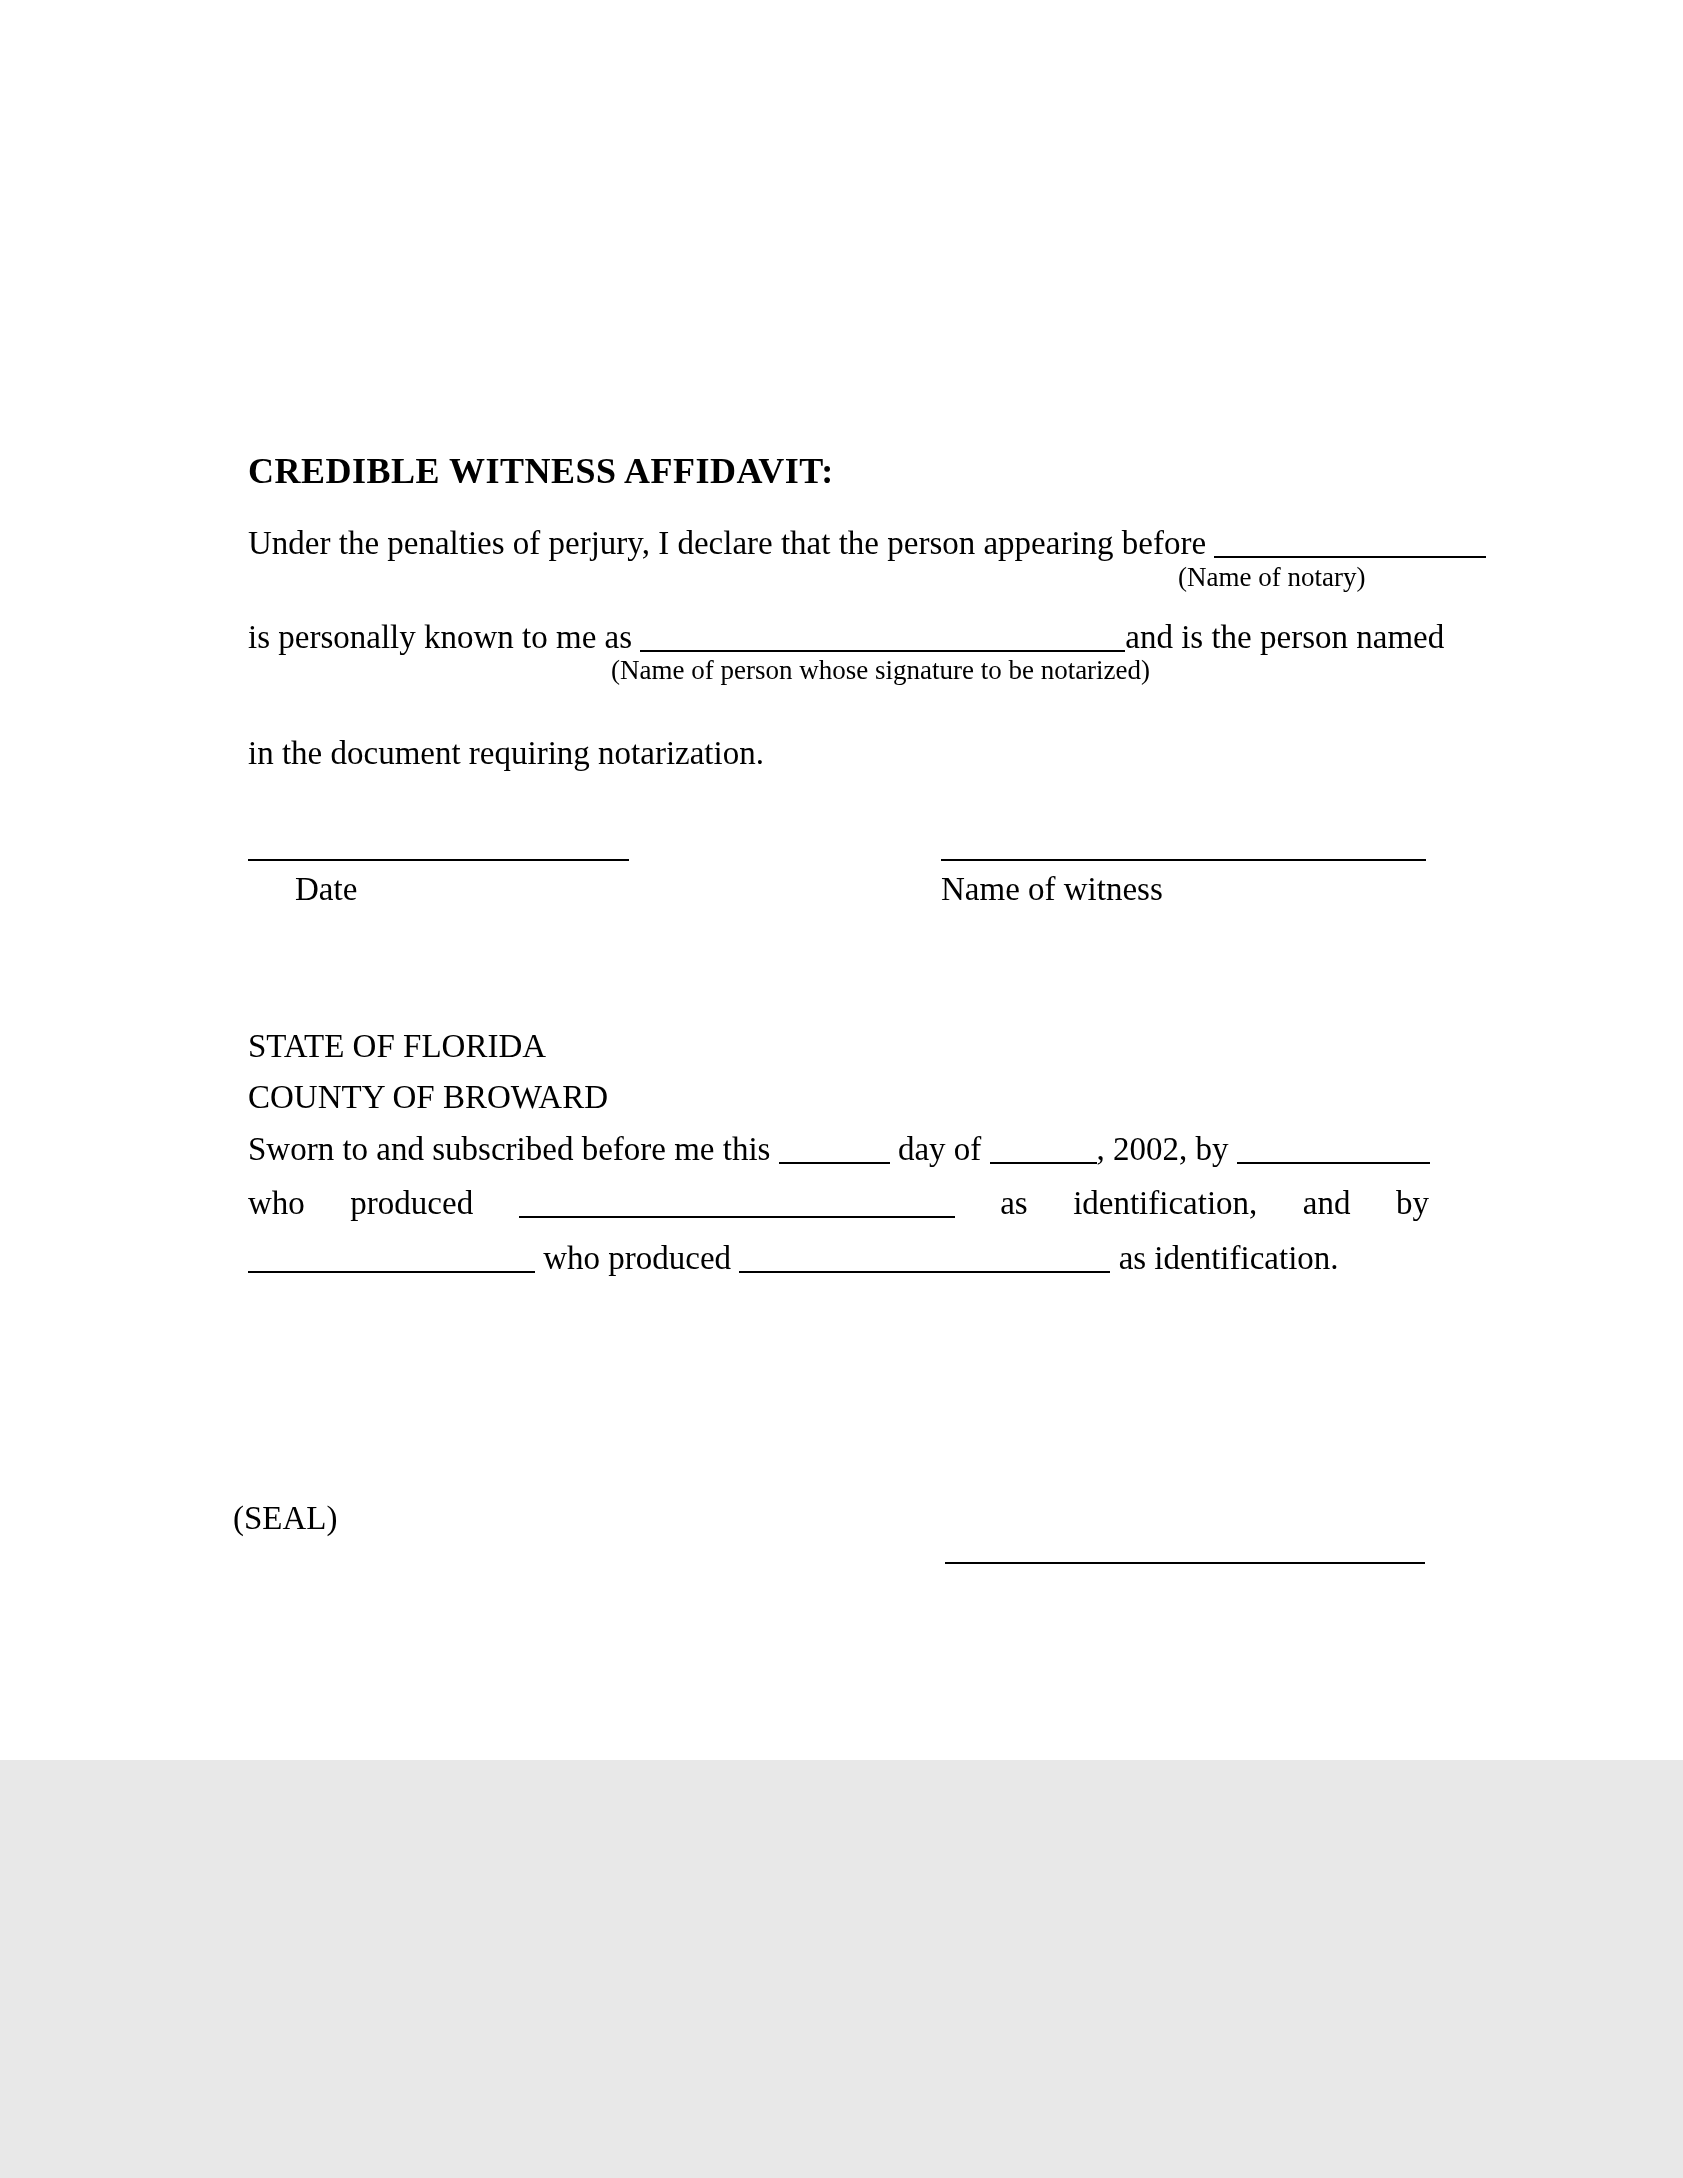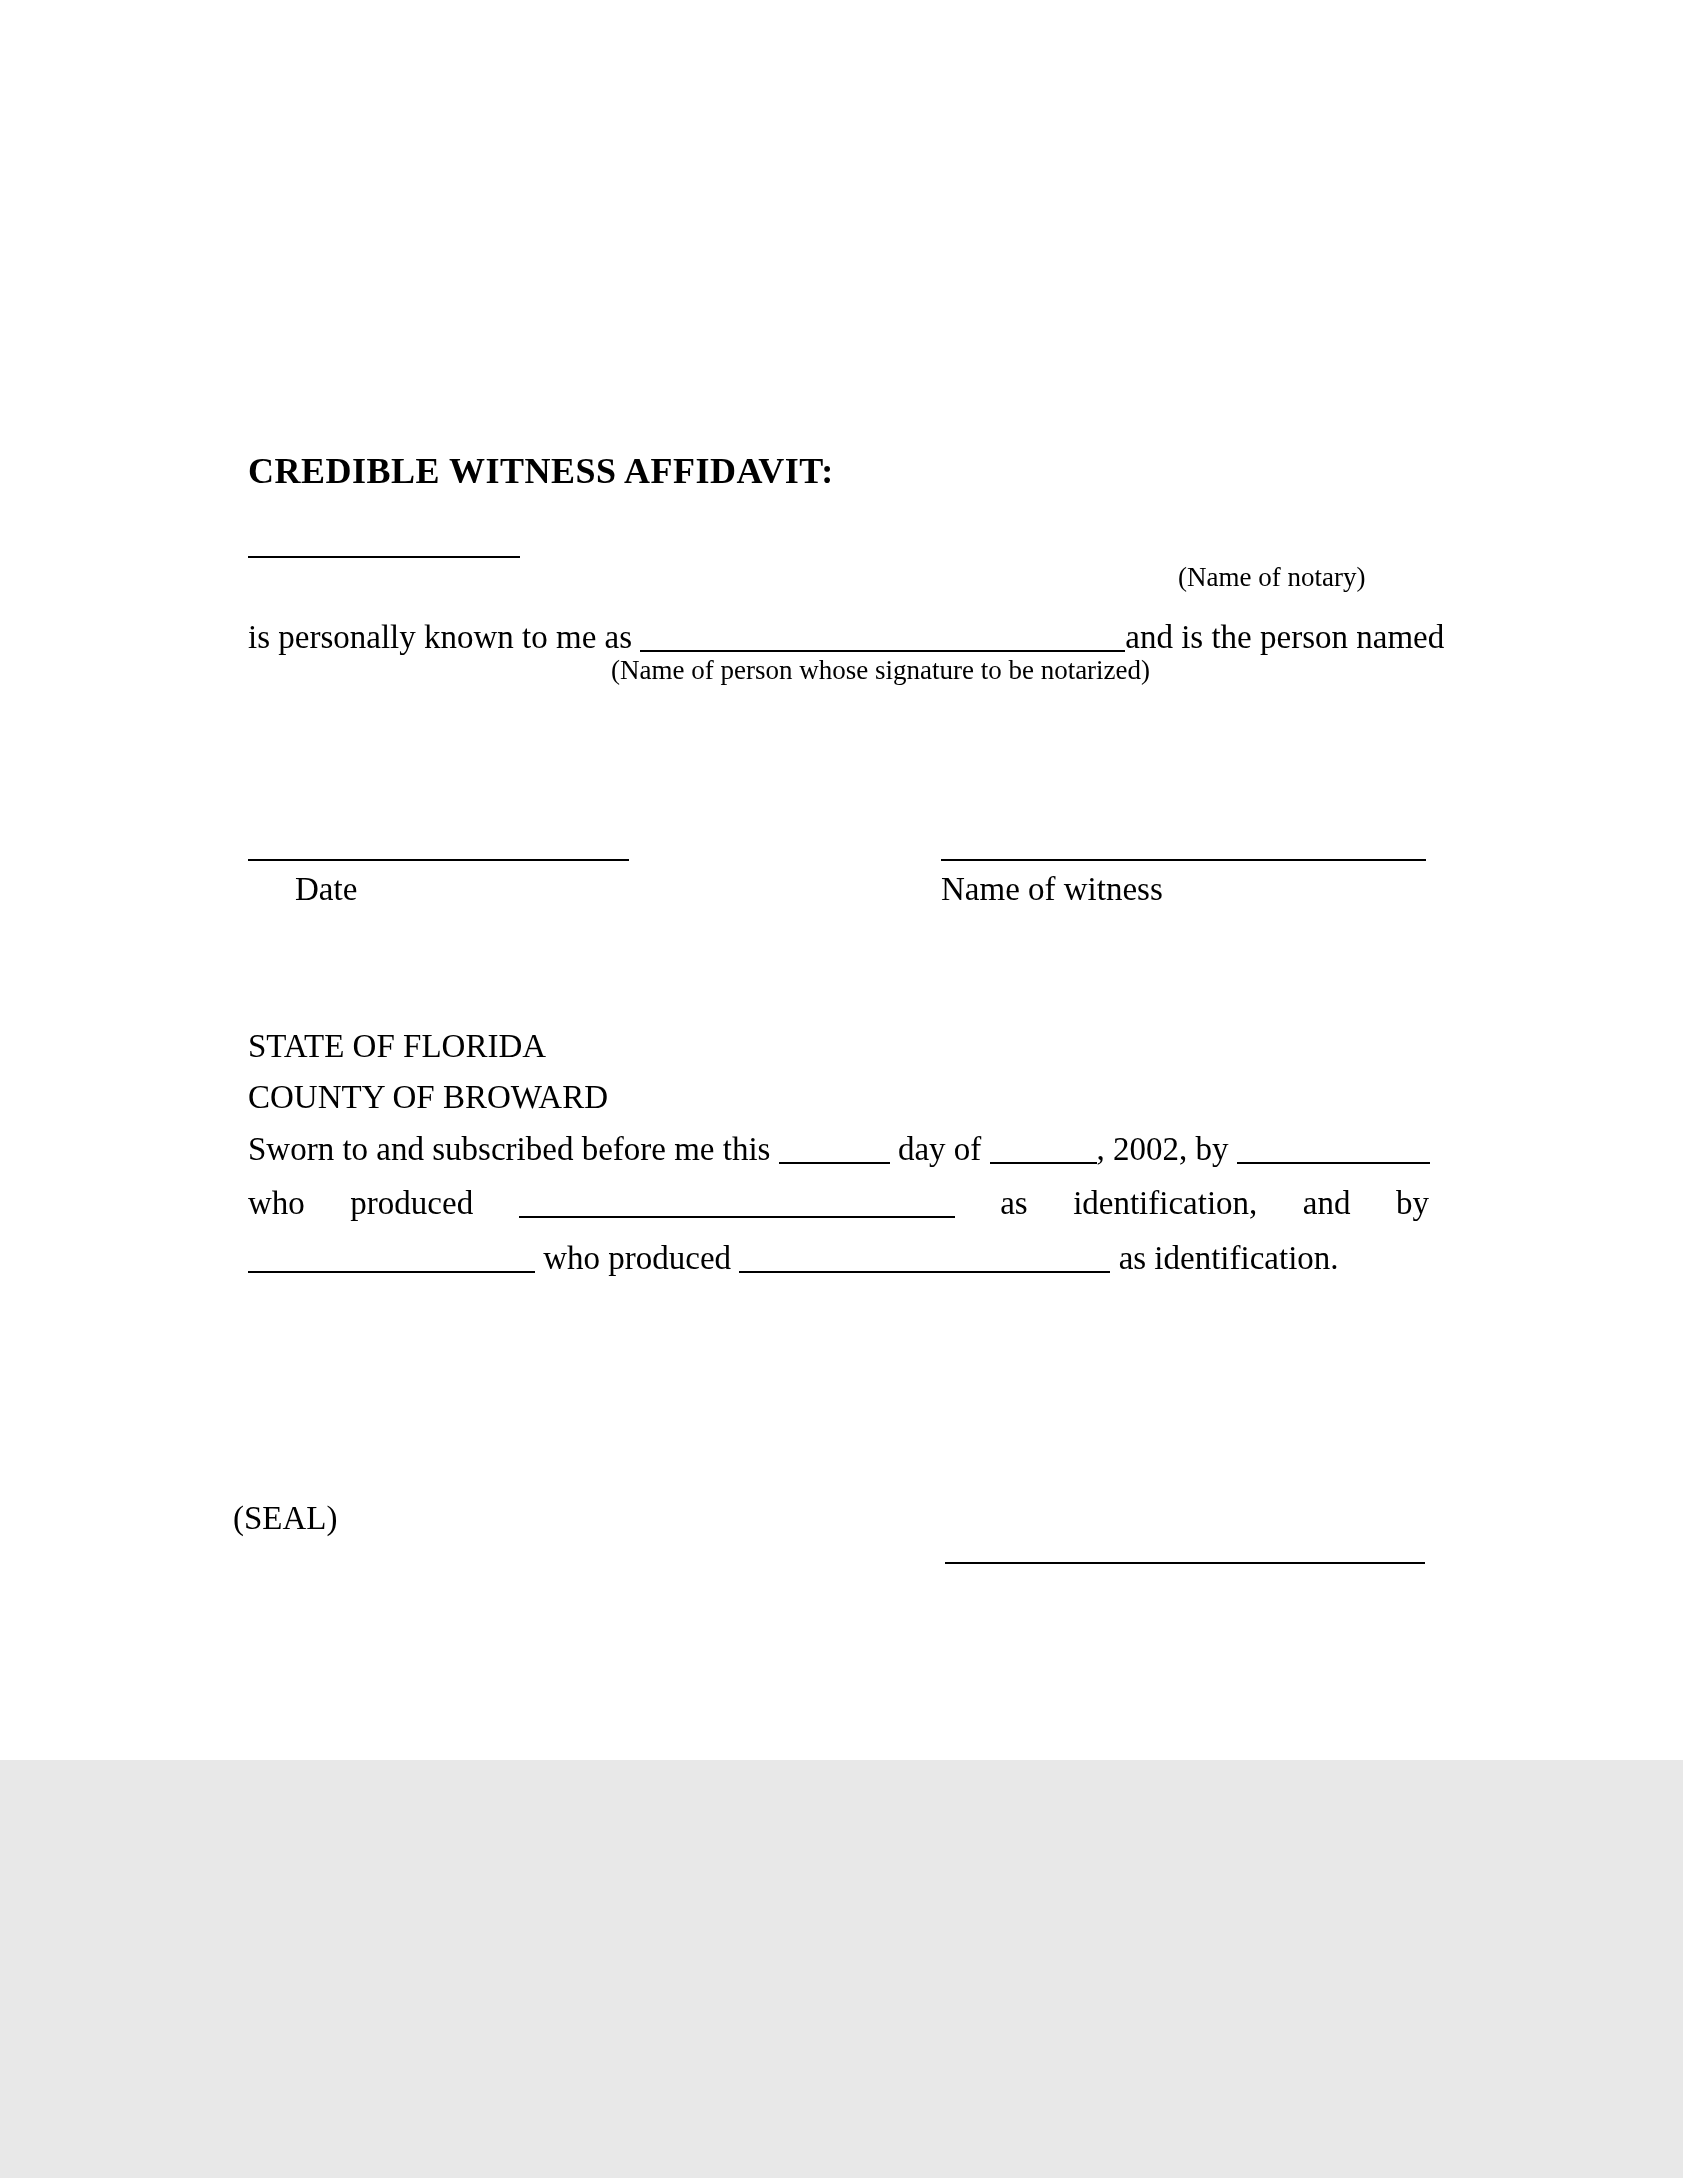--- a/index.html
+++ b/index.html
@@ -45,29 +45,30 @@
   }
 </style>
 </head>
 <body>
 
 <div class="page">
 
   <div class="abs title" style="left:248px;top:450px;">CREDIBLE WITNESS AFFIDAVIT:</div>
 
   <div class="abs body-text" style="left:248px;top:525px;">
-    <span class="blank b-notary"></span>
+    <span>Under the penalties of perjury, I declare that the person appearing before </span><span class="blank b-notary"></span>
   </div>
   <div class="abs note" style="left:1178px;top:562px;">(Name of notary)</div>
 
   <div class="abs body-text" style="left:248px;top:619px;">
     <span>is personally known to me as </span><span class="blank b-person"></span><span>and is the person named</span>
   </div>
   <div class="abs note" style="left:611px;top:655px;">(Name of person whose signature to be notarized)</div>
 
+  <div class="abs body-text" style="left:248px;top:735px;">in the document requiring notarization.</div>
 
   <div class="rule rule-date"></div>
   <div class="abs body-text" style="left:248px;top:871px;margin-left:47px;">Date</div>
 
   <div class="rule rule-witness"></div>
   <div class="abs body-text" style="left:941px;top:871px;">Name of witness</div>
 
   <div class="abs body-text" style="left:248px;top:1028px;">STATE OF FLORIDA</div>
   <div class="abs body-text" style="left:248px;top:1079px;">COUNTY OF BROWARD</div>
 

